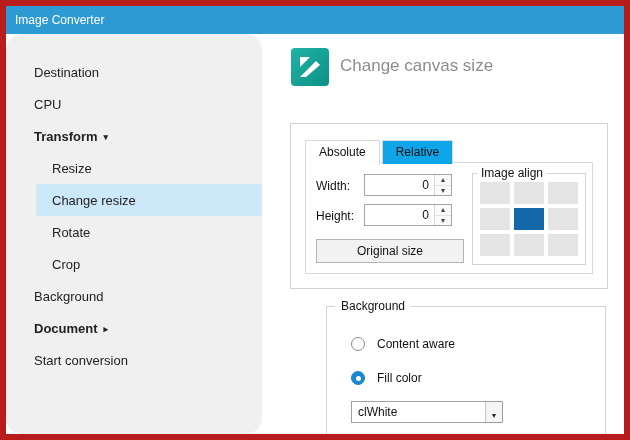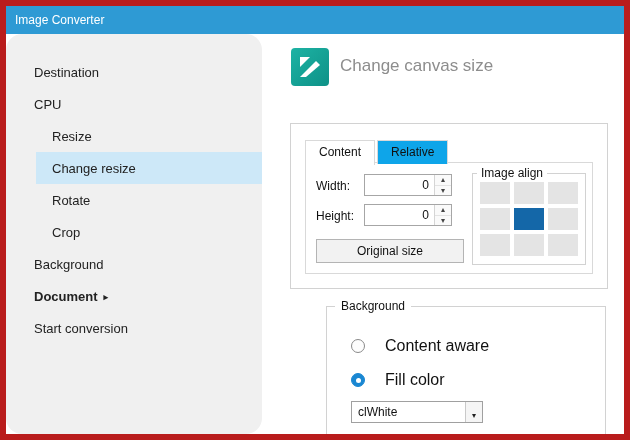--- a/index.html
+++ b/index.html
@@ -92,32 +92,32 @@
   .align-group .group-label { left:4px; padding:0 4px; }
   .align-grid {
     position:absolute; inset:0; display:grid;
     grid-template-columns:repeat(3,30px); grid-template-rows:repeat(3,22px);
     gap:4px; justify-content:center; align-content:center;
   }
   .align-cell { background:#e4e4e4; cursor:pointer; }
   .align-cell.selected { background:#1467a8; }
 
   
-  .radio-row { position:absolute; left:24px; display:flex; align-items:center; gap:20px; font-size:16px; color:#111; }
+  .radio-row { position:absolute; left:24px; display:flex; align-items:center; gap:12px; font-size:12px; color:#111; }
   .row-aware { top:30px; }
   .row-fill  { top:64px; }
   .radio {
     width:14px; height:14px; border-radius:50%; border:1px solid #8a8a8a;
     background:#fdfdfd; flex:none; display:flex; align-items:center; justify-content:center;
   }
   .radio.checked { background:#1a87d2; border-color:#1a87d2; }
   .radio.checked::after { content:""; width:5px; height:5px; border-radius:50%; background:#fff; }
 
   .combobox {
-    position:absolute; left:24px; top:94px; width:132px; height:22px;
+    position:absolute; left:24px; top:94px; width:152px; height:22px;
     border:1px solid #a0a0a0; background:#fff; display:flex; cursor:pointer;
   }
   .combo-value { flex:1; font-size:12px; line-height:20px; padding-left:6px; color:#111; }
   .combo-button {
     width:17px; border-left:1px solid #c9c9c9; background:#f5f5f5;
     display:flex; align-items:flex-end; justify-content:center; padding-bottom:2px; color:#222;
   }
   .combo-button::after { content:"▾"; font-size:8px; }
 </style>
 </head>
@@ -130,20 +130,24 @@
   </div>
 
   <div class="body">
 
     <nav class="sidebar">
       <div class="side-item">
         <span>Destination</span>
       </div>
       <div class="side-item">
         <span>CPU</span>
+      </div>
+      <div class="side-item bold">
+        <span>Transform</span>
+        <span class="side-arrow">▾</span>
       </div>
       <div class="side-item sub">
         <span>Resize</span>
       </div>
       <div class="side-item sub selected">
         <span>Change resize</span>
       </div>
       <div class="side-item sub">
         <span>Rotate</span>
       </div>
@@ -175,21 +179,21 @@
           <rect x="0" y="0" width="38" height="38" rx="4" fill="url(#tg)"></rect>
           <polygon points="9,29 25,13 29,17 15,29" fill="#ffffff"></polygon>
           <polygon points="9,9 19,9 9,19" fill="#ffffff"></polygon>
         </svg>
       </span>
       <h1 class="page-title">Change canvas size</h1>
 
       <div class="groupbox resize-group">
 
         <div class="tabs">
-          <div class="tab active">Content</div>
+          <div class="tab active">Absolute</div>
           <div class="tab">Relative</div>
         </div>
 
         <div class="tabpanel">
           <span class="field-label lbl-width">Width:</span>
           <div class="spininput in-width">
             <span class="spin-value">0</span>
             <span class="spin-buttons">
               <span class="spin-up"></span>
               <span class="spin-down"></span>

